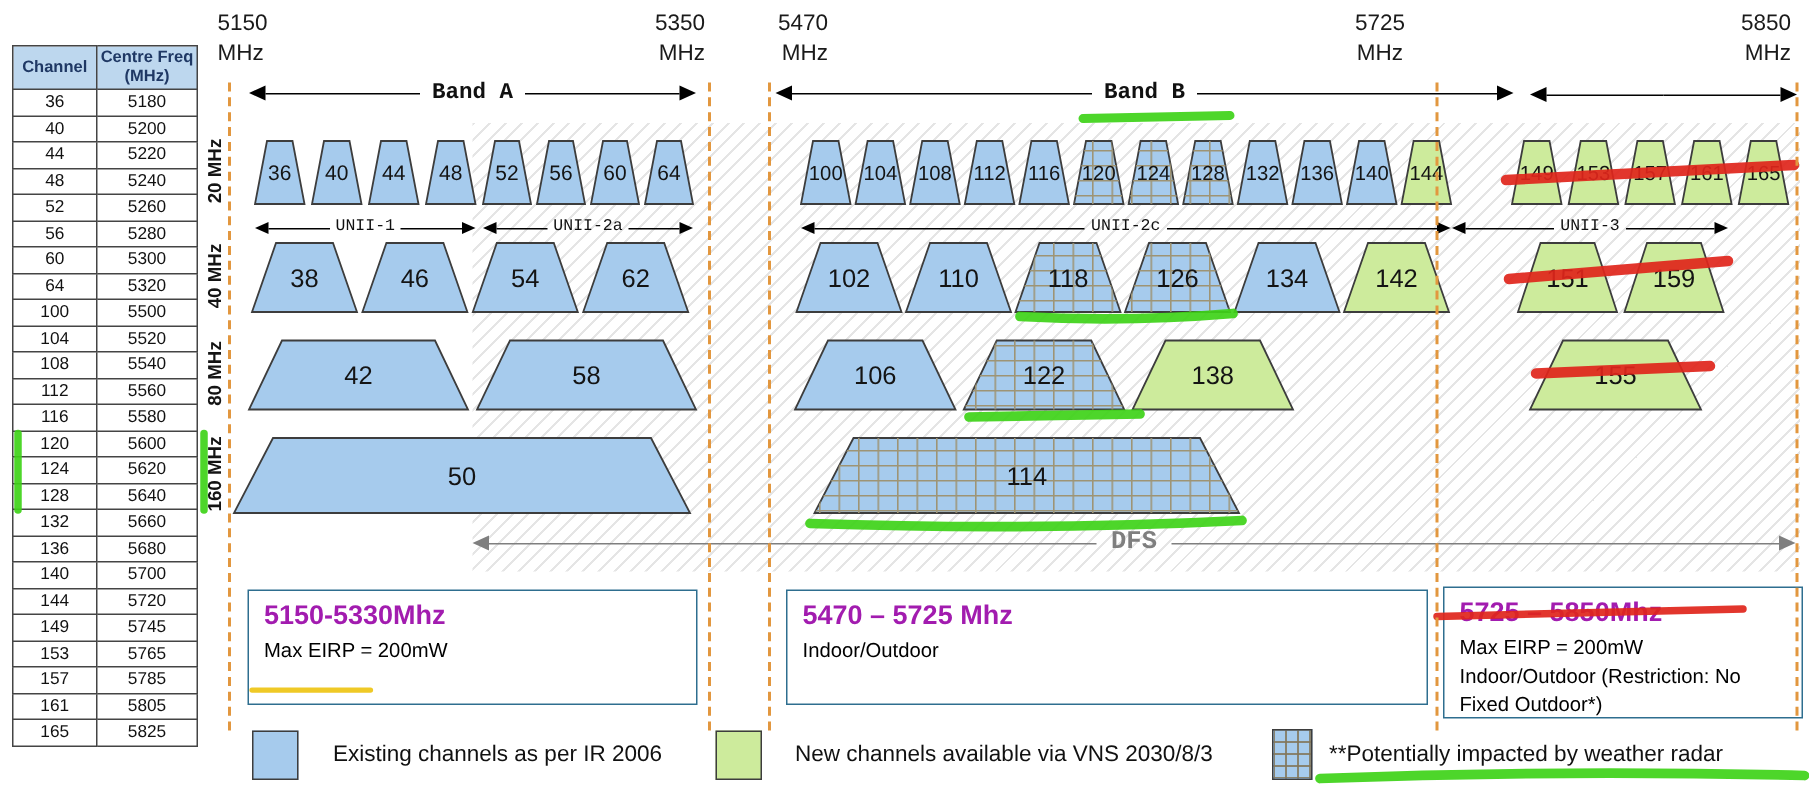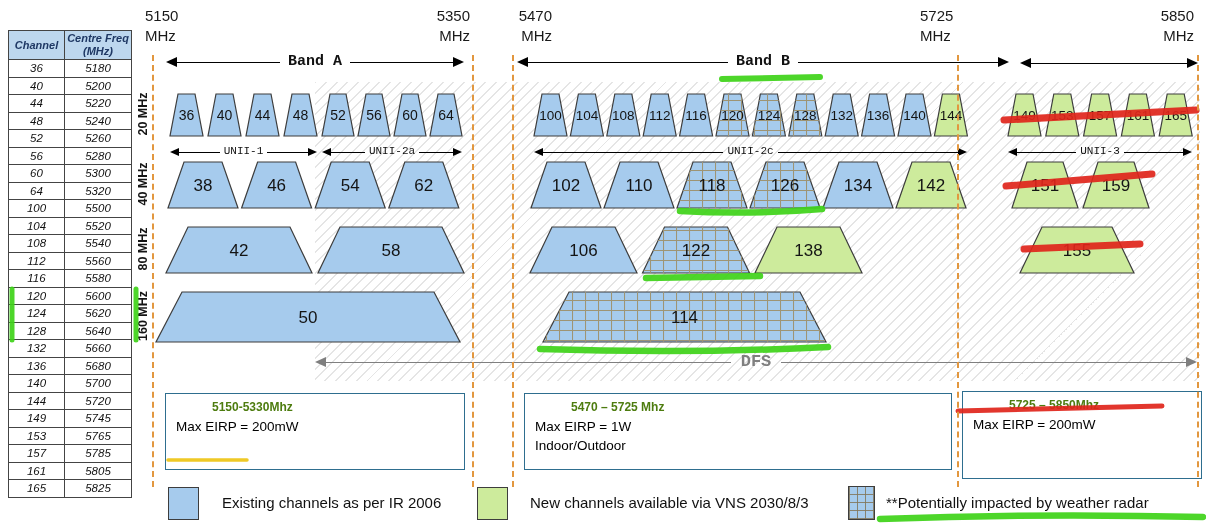--- a/index.html
+++ b/index.html
@@ -25,27 +25,27 @@
   .arrow.unii .ah-r{border-top-width:4px;border-bottom-width:4px;border-left-width:9px;}
   .arrow.dfs .ln{border-top:1.7px solid #7f7f7f;}
   .arrow.dfs .ah-l{border-right-color:#7f7f7f;}
   .arrow.dfs .ah-r{border-left-color:#7f7f7f;}
   .arrow.dfs .albl{color:#7f7f7f;font-size:17px;padding:0 10px;}
   
   .bw{position:absolute;width:70px;text-align:center;font-weight:bold;font-size:12.5px;
       transform:rotate(-90deg);white-space:nowrap;color:#141414;}
   
   .tablewrap{position:absolute;left:8px;top:30px;width:124px;}
-  .tablewrap table{border-collapse:collapse;width:100%;font-style:italic;}
+  .tablewrap table{border-collapse:collapse;width:100%;}
   .tablewrap th{background:#BDD7EE;color:#1F3864;font-size:11px;font-weight:bold;border:1px solid #444;height:29px;line-height:1.15;padding:1px 2px;}
   .tablewrap td{border:1px solid #444;font-size:11.5px;text-align:center;height:16.5px;line-height:16.5px;padding:0;}
   .tablewrap th:first-child,.tablewrap td:first-child{width:56px;}
   
   .ibox{position:absolute;border:1.6px solid #2E6E8F;background:#fff;padding:6px 10px;}
-  .ibox .t{font-size:12px;font-weight:bold;color:#4d7c0f;margin-bottom:3px;white-space:nowrap;margin-left:36px;}
+  .ibox .t{font-size:18px;font-weight:bold;color:#a21caf;margin-bottom:3px;white-space:nowrap;}
   .ibox .l{font-size:13.5px;line-height:1.42;color:#000000;}
   
   .leg-swatch{position:absolute;border:1.4px solid #3d3d3d;}
   .leg-label{position:absolute;top:494px;font-size:15px;color:#111;white-space:nowrap;}
   .sw-blue{background:#A6CBED;}
   .sw-green{background:#CDEB9C;}
   .sw-radar{background:
      repeating-linear-gradient(0deg,rgba(130,118,90,.85) 0 1px,transparent 1px 8px),
      repeating-linear-gradient(90deg,rgba(130,118,90,.85) 0 1px,transparent 1px 8px),
      #A6CBED;}
@@ -174,21 +174,21 @@
     <span>MHz</span>
   </div>
 <div class="freq" style="left:420px;width:50px;text-align:right">
     <span>5350</span>
     <span>MHz</span>
   </div>
 <div class="freq" style="left:502px;width:50px;text-align:right">
     <span>5470</span>
     <span>MHz</span>
   </div>
-<div class="freq" style="left:920px;width:44px;text-align:left">
+<div class="freq" style="left:898px;width:44px;text-align:center">
     <span>5725</span>
     <span>MHz</span>
   </div>
 <div class="freq" style="left:1150px;width:44px;text-align:right">
     <span>5850</span>
     <span>MHz</span>
   </div>
 
 <div class="arrow" style="left:166px;top:54px;width:298px;height:16px">
   <span class="ah-l"></span>
@@ -230,21 +230,21 @@
     <span class="ln"></span>
     <span class="ah-r"></span>
 </div>
 <div class="arrow unii" style="left:534px;top:146px;width:433px;height:12px">
   <span class="ah-l"></span>
     <span class="ln"></span>
     <span class="albl">UNII-2c</span>
     <span class="ln"></span>
     <span class="ah-r"></span>
 </div>
-<div class="arrow unii" style="left:1008px;top:146px;width:184px;height:12px">
+<div class="arrow unii" style="left:968px;top:146px;width:184px;height:12px">
   <span class="ah-l"></span>
     <span class="ln"></span>
     <span class="albl">UNII-3</span>
     <span class="ln"></span>
     <span class="ah-r"></span>
 </div>
 
 <div class="arrow dfs" style="left:315px;top:352px;width:882px;height:20px">
   <span class="ah-l"></span>
     <span class="ln"></span>
@@ -252,26 +252,26 @@
   <span class="ln"></span>
     <span class="ah-r"></span>
 </div>
 
 <div class="ibox" style="left:165px;top:393px;width:300px;height:77px">
   <div class="t">5150-5330Mhz</div>
   <div class="l">Max EIRP = 200mW</div>
 </div>
 <div class="ibox" style="left:524px;top:393px;width:428px;height:77px">
   <div class="t">5470 – 5725 Mhz</div>
-  <div class="l">Max EIRP = 1W</div>
   <div class="l">Indoor/Outdoor</div>
 </div>
 <div class="ibox" style="left:962px;top:391px;width:240px;height:88px">
   <div class="t">5725 – 5850Mhz</div>
   <div class="l">Max EIRP = 200mW</div>
+  <div class="l">Indoor/Outdoor (Restriction: No Fixed Outdoor*)</div>
 </div>
 
 <div class="leg-swatch sw-blue" style="left:168px;top:487px;width:31px;height:33px"></div>
 <div class="leg-label" style="left:222px">Existing channels as per IR 2006</div>
 <div class="leg-swatch sw-green" style="left:477px;top:487px;width:31px;height:33px"></div>
 <div class="leg-label" style="left:530px">New channels available via VNS 2030/8/3</div>
 <div class="leg-swatch sw-radar" style="left:848px;top:486px;width:27px;height:34px"></div>
 <div class="leg-label" style="left:886px">**Potentially impacted by weather radar</div>
 
 <svg id="overlay" width="1206" height="528" viewBox="0 0 1206 528">

